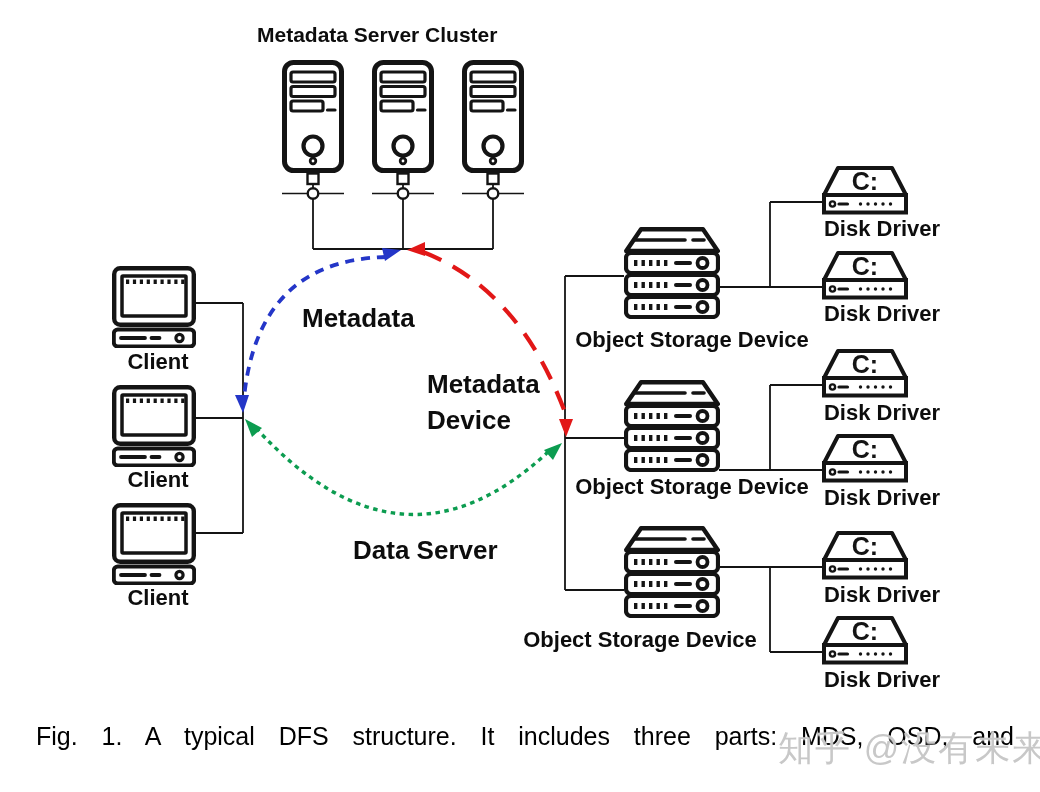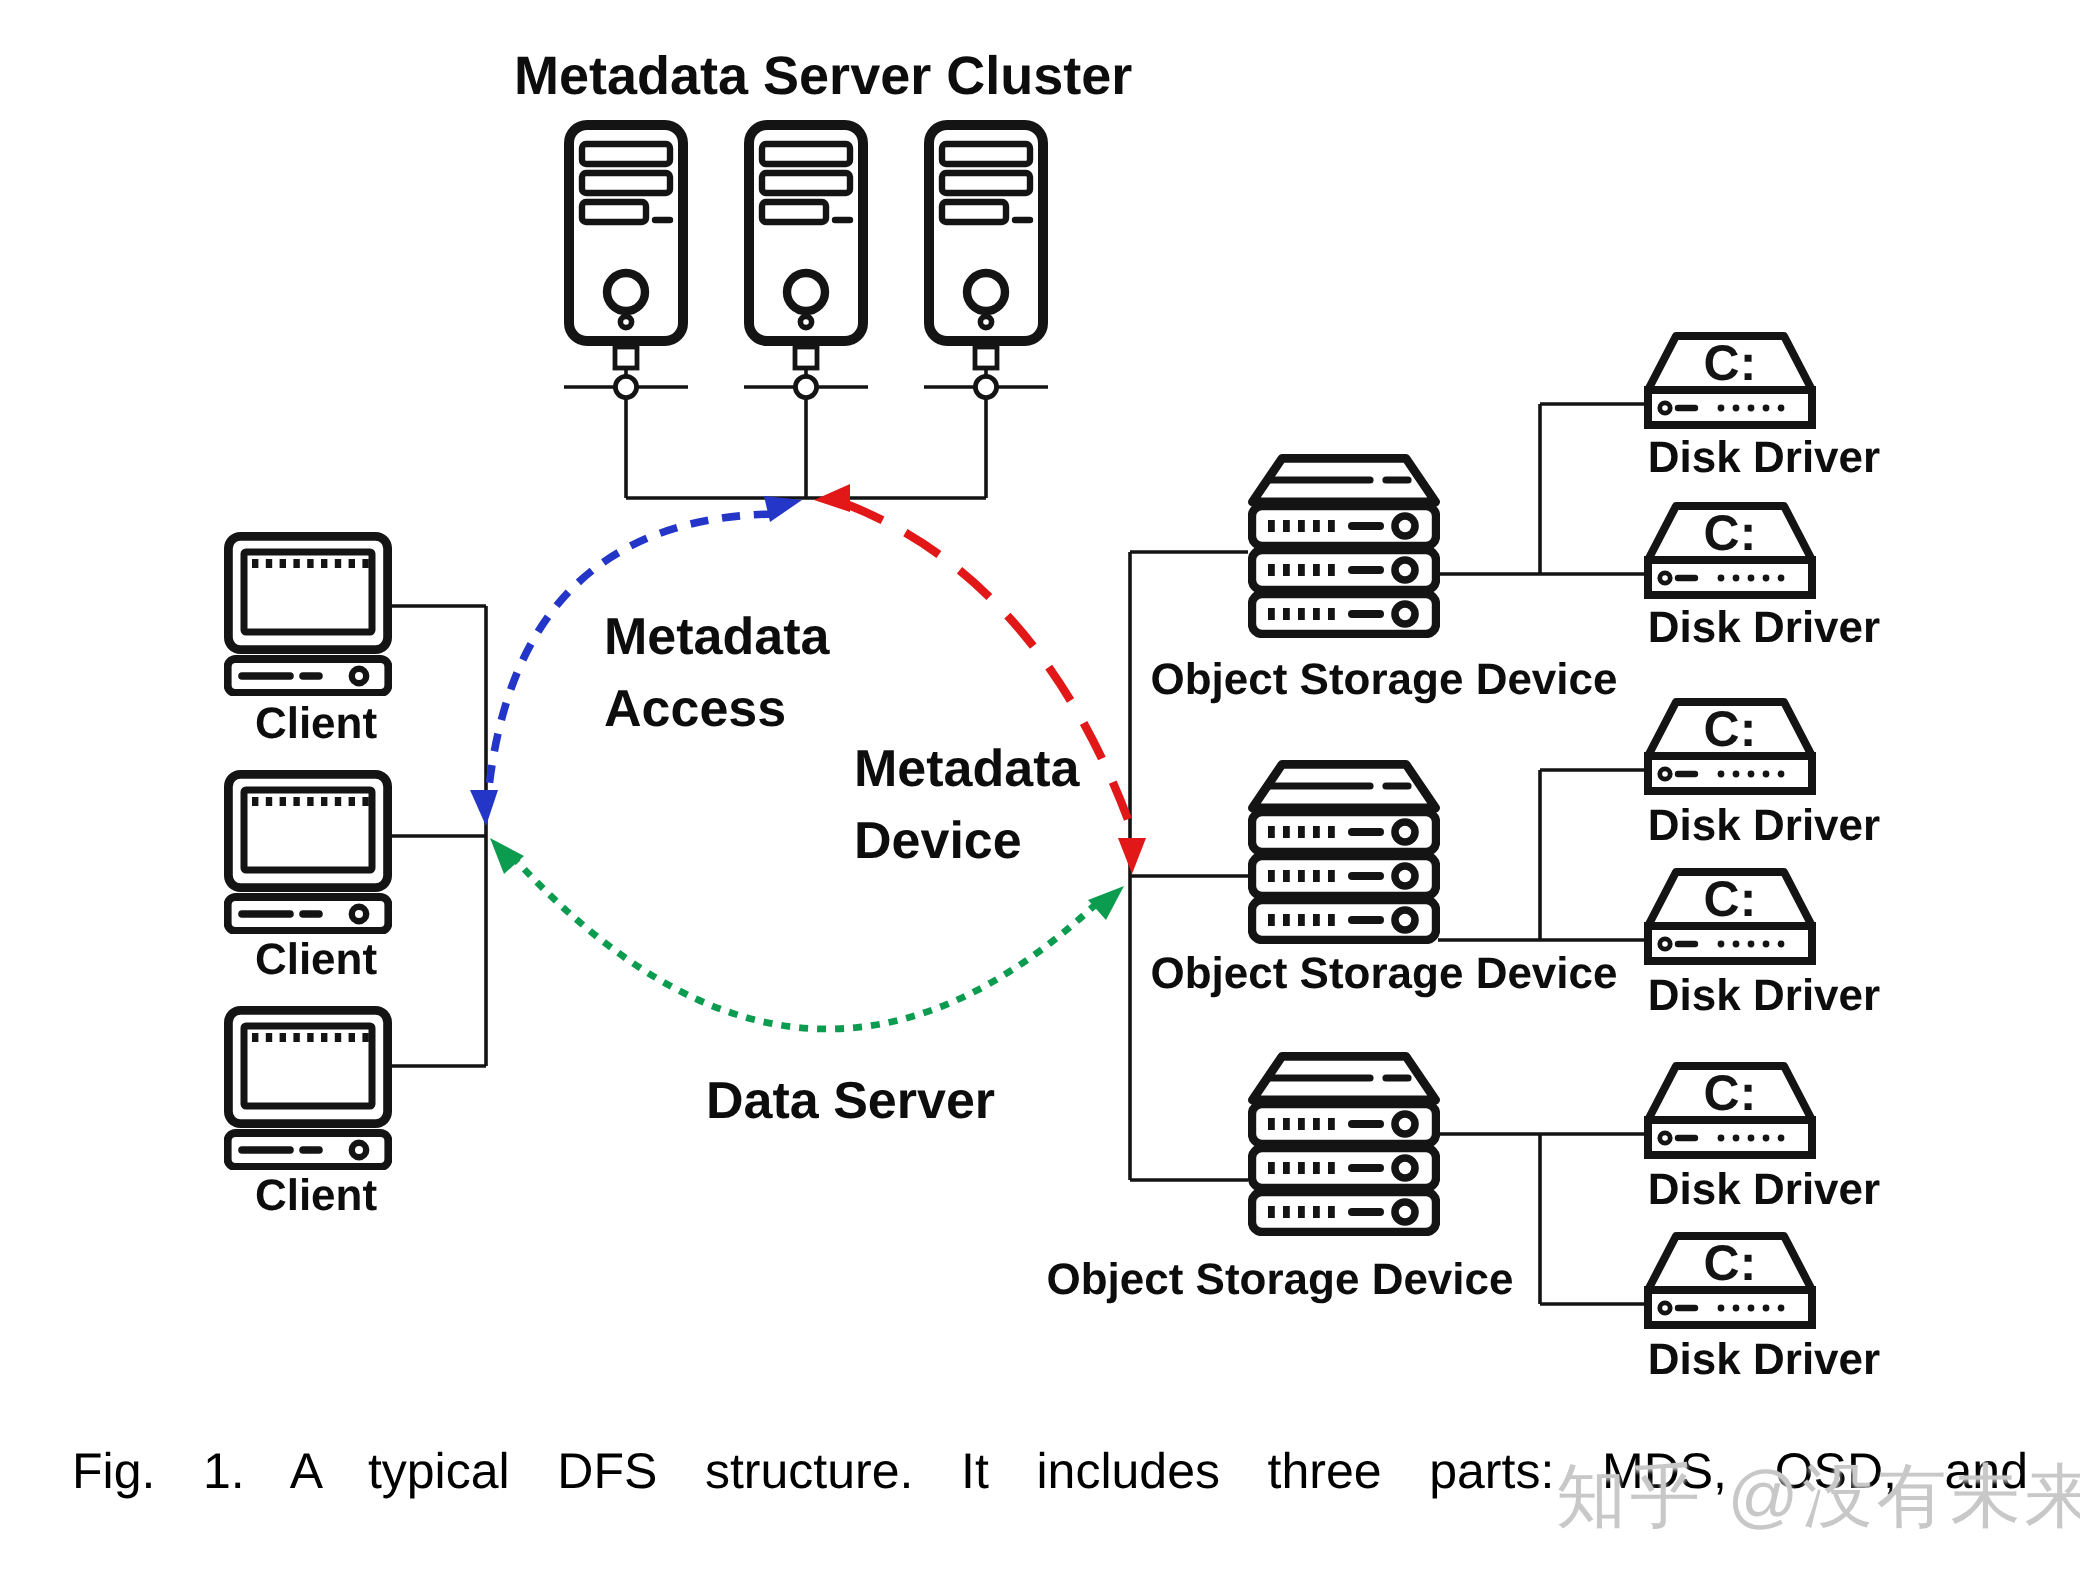--- a/index.html
+++ b/index.html
@@ -2,21 +2,21 @@
 <html><head>
 <meta charset="utf-8">
 <style>
   html,body{margin:0;padding:0;background:#fff;}
   #stage{position:relative;width:1040px;height:792px;background:#ffffff;overflow:hidden;
          font-family:"Liberation Sans",sans-serif;color:#0d0d0d;}
   svg{display:block;}
   .wires{position:absolute;left:0;top:0;z-index:1;}
   .node{position:absolute;z-index:2;}
   .lbl{position:absolute;z-index:3;font-weight:bold;font-size:22px;text-align:center;white-space:nowrap;}
-  .title{position:absolute;left:257px;top:23px;z-index:3;font-weight:bold;font-size:27px;white-space:nowrap;}
+  .title{position:absolute;left:257px;top:23px;z-index:3;font-weight:bold;font-size:21px;white-space:nowrap;}
   .arrowlbl{position:absolute;z-index:3;font-weight:bold;font-size:26px;line-height:36px;white-space:nowrap;}
   .caption{position:absolute;left:36px;top:720px;width:978px;z-index:3;font-size:25px;line-height:33px;color:#000000;}
   .caption .j{text-align:justify;text-align-last:justify;}
   .watermark{position:absolute;left:778px;top:725px;z-index:5;font-size:35px;letter-spacing:2px;
              color:#c8c8c8;text-shadow:0 1px 2px rgba(255,255,255,0.95);white-space:nowrap;}
   .symdefs{position:absolute;width:0;height:0;overflow:hidden;}
   svg text{font-family:"Liberation Sans",sans-serif;font-weight:bold;font-size:25px;}
 </style>
 </head>
 <body>
@@ -199,21 +199,20 @@
     </svg>
   <div class="lbl" style="left:817px;top:216px;width:130px">Disk Driver</div>
   <div class="lbl" style="left:817px;top:301px;width:130px">Disk Driver</div>
   <div class="lbl" style="left:817px;top:400px;width:130px">Disk Driver</div>
   <div class="lbl" style="left:817px;top:485px;width:130px">Disk Driver</div>
   <div class="lbl" style="left:817px;top:582px;width:130px">Disk Driver</div>
   <div class="lbl" style="left:817px;top:667px;width:130px">Disk Driver</div>
 
   <div class="arrowlbl" style="left:302px;top:300px">
     <div>Metadata</div>
-    <div>Access</div>
   </div>
   <div class="arrowlbl" style="left:427px;top:366px">
     <div>Metadata</div>
     <div>Device</div>
   </div>
   <div class="arrowlbl" style="left:353px;top:532px">Data Server</div>
 
   <div class="caption">
     <div class="j">Fig. 1. A typical DFS structure. It includes three parts: MDS, OSD, and</div>
   </div>

